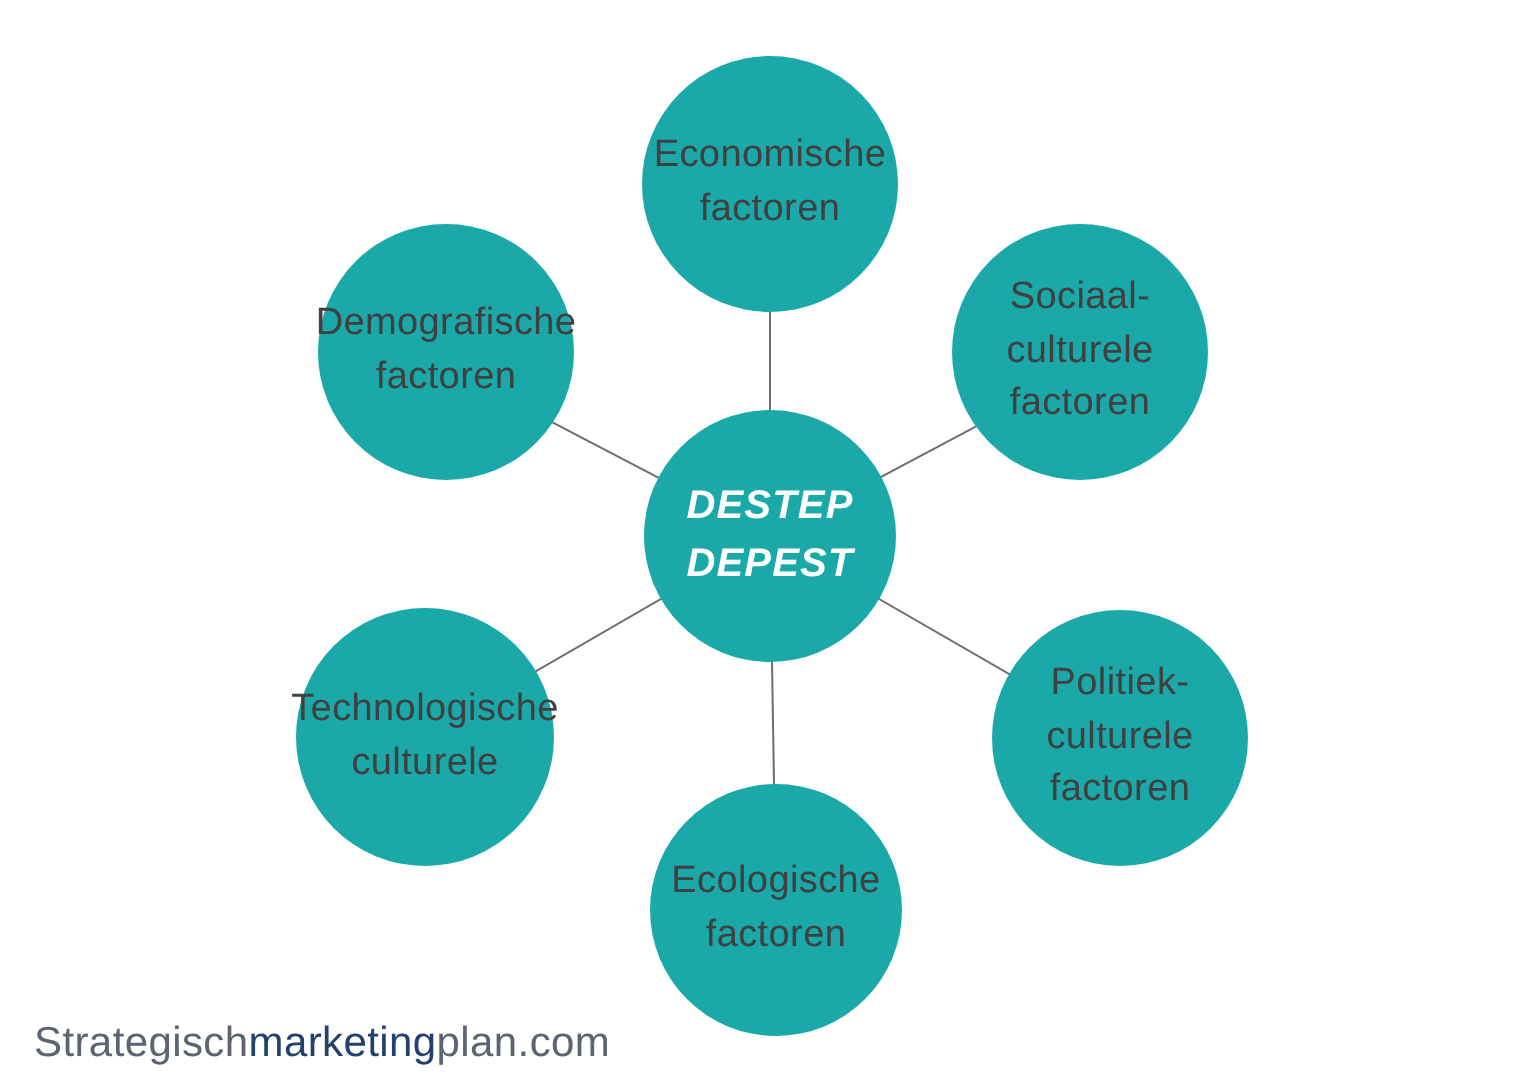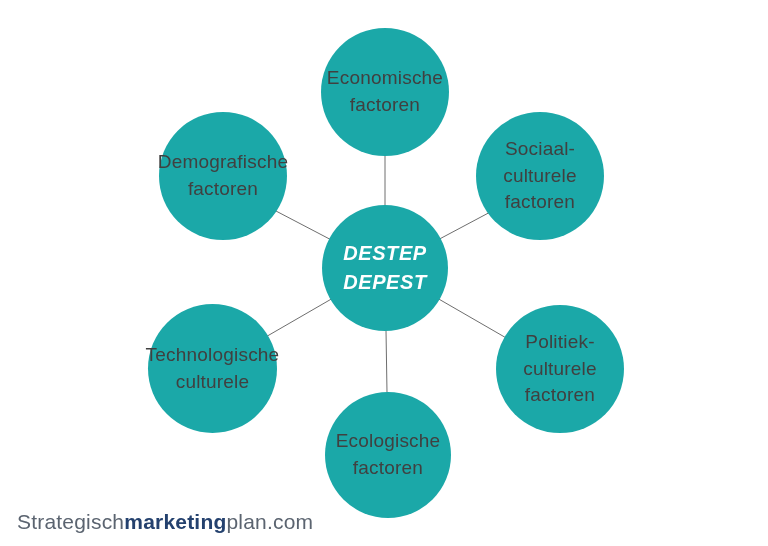--- a/index.html
+++ b/index.html
@@ -61,21 +61,21 @@
   .footer {
     position: absolute;
     left: 17px;
     top: 510px;
     font-size: 21px;
     color: #5B6470;
     letter-spacing: 0.2px;
     z-index: 2;
   }
   .footer .brand-bold {
-    font-weight: bold;
+    font-weight: normal;
     color: #24416E;
   }
 </style>
 </head>
 <body>
 
 <div class="canvas">
 
   <svg class="connectors" viewBox="0 0 768 546" xmlns="http://www.w3.org/2000/svg">
     <line x1="385" y1="268" x2="385" y2="92" stroke="#6E6E6E" stroke-width="1"></line>

